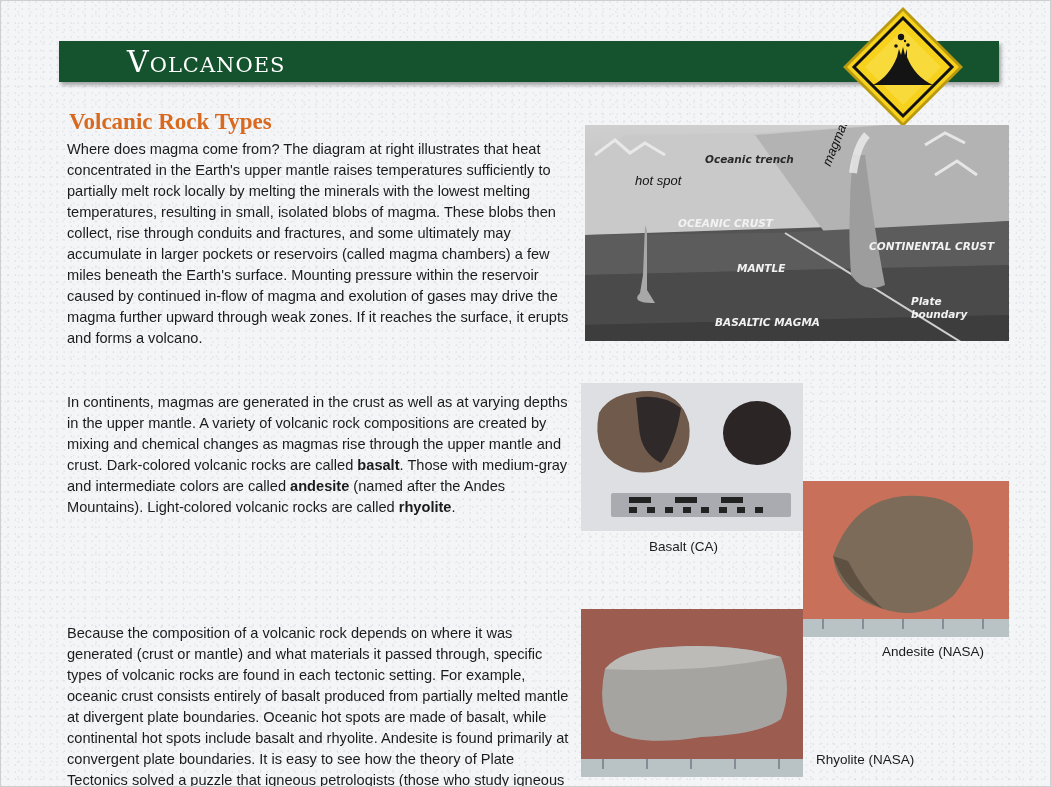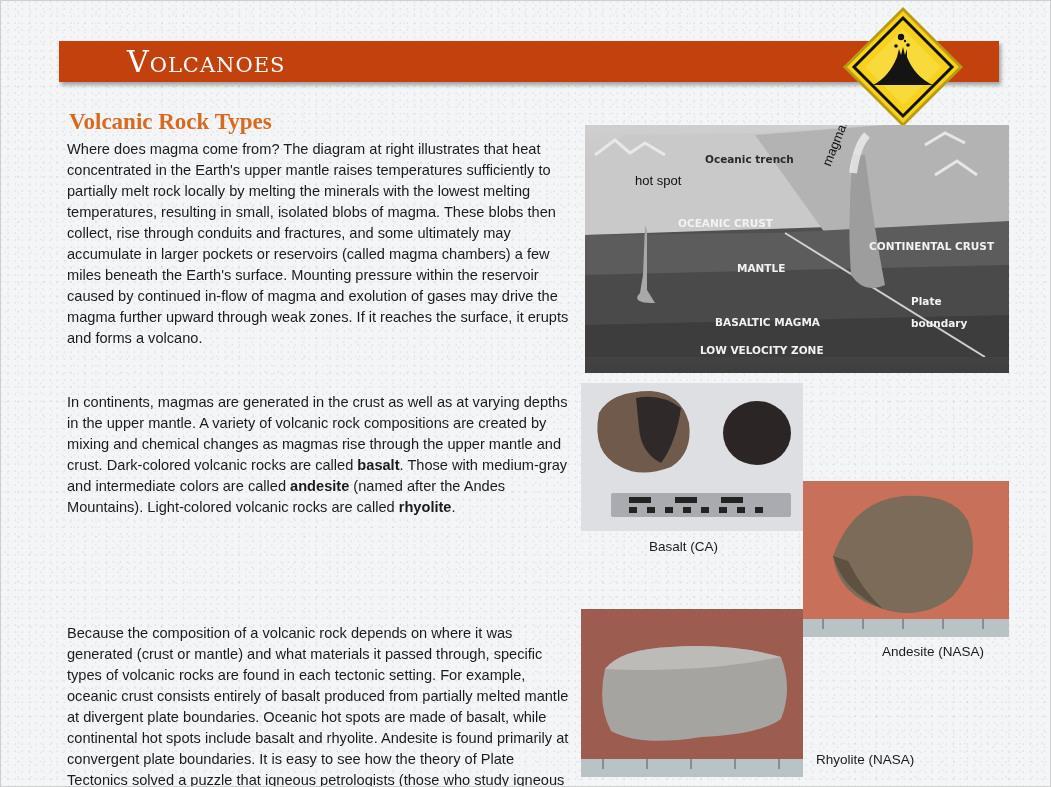--- a/index.html
+++ b/index.html
@@ -9,21 +9,21 @@
     background-image:
       radial-gradient(circle at 20% 30%, rgba(150,160,180,0.18) 0.8px, transparent 1.2px),
       radial-gradient(circle at 70% 60%, rgba(150,160,180,0.15) 0.8px, transparent 1.2px),
       radial-gradient(circle at 40% 80%, rgba(160,170,190,0.12) 1px, transparent 1.5px);
     background-size: 7px 7px, 11px 9px, 13px 15px;
     font-family:"DejaVu Sans", sans-serif;
     border:1px solid #cfcfcf; box-sizing:border-box;
   }
   .banner {
     position:absolute; left:58px; top:40px; width:940px; height:41px;
-    background:#c2410c;
+    background:#14532d;
     box-shadow: 2px 3px 4px rgba(0,0,0,0.35);
   }
   .banner-title {
     position:absolute; left:68px; top:3px;
     font-family:"DejaVu Serif", serif; color:#fff;
     font-size:30px; letter-spacing:1px; font-variant:small-caps;
     line-height:36px;
   }
   .warning-sign { position:absolute; left:840px; top:4px; width:124px; height:124px; }
   .section-title {
@@ -35,23 +35,24 @@
     position:absolute; left:66px; width:505px;
     font-family:"Liberation Sans", sans-serif; font-size:14.6px; line-height:21px;
     color:#1b1b1b;
   }
   .p1 { top:138px; }
   .p2 { top:391px; }
   .p3 { top:581px;margin-top:41px; }
   b { font-weight:bold; }
 
   .diagram {
-    position:absolute; left:584px; top:124px; width:424px; height:248px;
+    position:absolute; left:584px; top:124px; width:424px; height:216px;
     background:linear-gradient(#cfcfcf 0%, #bdbdbd 40%, #4f4f4f 41%, #5a5a5a 60%, #484848 80%, #3f3f3f 100%);
     overflow:hidden;
+    font-style:italic;
   }
   .diagram .lbl {
     position:absolute; font-family:"DejaVu Sans", sans-serif; font-weight:bold;
     font-size:10.5px; color:#f2f2f2; white-space:nowrap;
   }
   .diagram .lbl.dark { color:#2a2a2a; }
   .diagram .hot { position:absolute; left:50px; top:48px; font-family:"Liberation Sans", sans-serif; font-size:13px; color:#111; }
   .diagram .arc {
     position:absolute; left:248px; top:28px; font-family:"Liberation Sans", sans-serif;
     font-size:13px; color:#111; transform:rotate(-68deg); transform-origin:left bottom;
@@ -112,21 +113,21 @@
     <path d="M340,20 L360,8 L380,18 M350,50 L372,36 L392,50" stroke="#e6e6e6" stroke-width="3" fill="none"></path>
     <path d="M268,48 Q272,20 282,10" stroke="#eee" stroke-width="8" fill="none" opacity="0.8"></path>
   </svg>
   <div class="lbl dark" style="left:120px;top:28px;">Oceanic trench</div>
   <div class="hot">hot spot</div>
   <div class="arc">magmatic arc</div>
   <div class="lbl" style="left:93px;top:92px;">OCEANIC CRUST</div>
   <div class="lbl" style="left:284px;top:115px;">CONTINENTAL CRUST</div>
   <div class="lbl" style="left:152px;top:137px;">MANTLE</div>
   <div class="lbl" style="left:326px;top:170px;">Plate</div>
-  <div class="lbl" style="left:326px;top:192px;">boundary</div>
+  <div class="lbl" style="left:326px;top:183px;">boundary</div>
   <div class="lbl" style="left:130px;top:191px;">BASALTIC MAGMA</div>
   <div class="lbl" style="left:115px;top:219px;">LOW VELOCITY ZONE</div>
 </div>
 
 <div class="photo photo-basalt">
   <svg width="222" height="148">
     <path d="M18,30 Q30,8 70,8 Q100,10 108,40 Q112,70 90,84 Q60,95 40,84 Q10,70 18,30 Z" fill="#6f5a4c"></path>
     <path d="M55,15 Q80,10 100,25 Q95,60 80,80 Q60,70 58,45 Z" fill="#2f2a29"></path>
     <ellipse cx="176" cy="50" rx="34" ry="32" fill="#2c2526"></ellipse>
     <rect x="30" y="110" width="180" height="24" rx="2" fill="#a9abb0"></rect>

